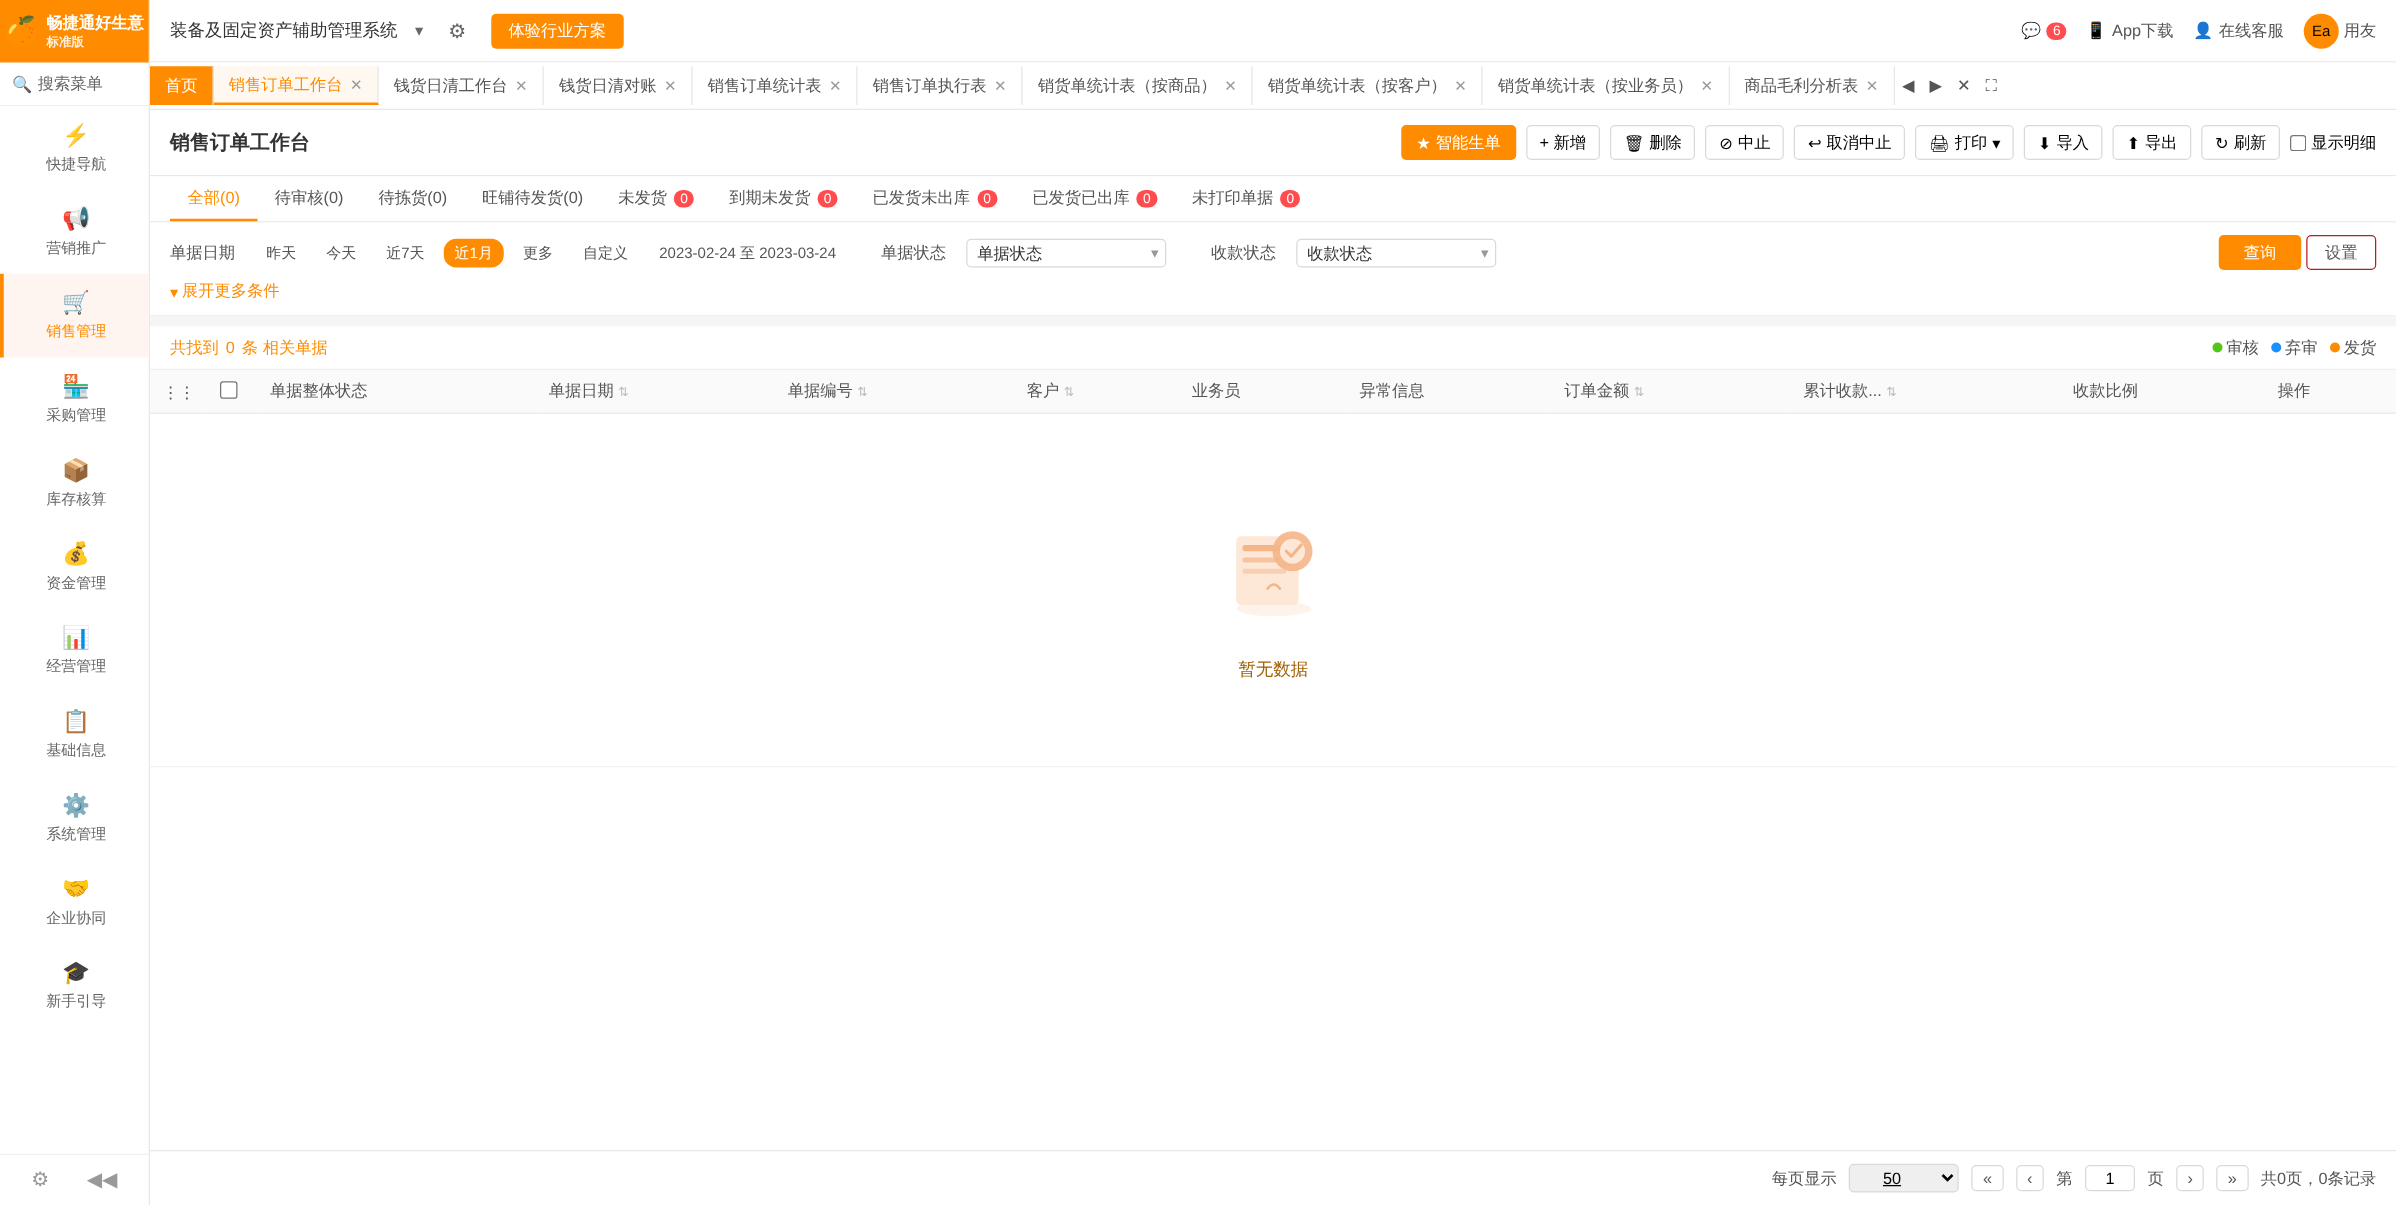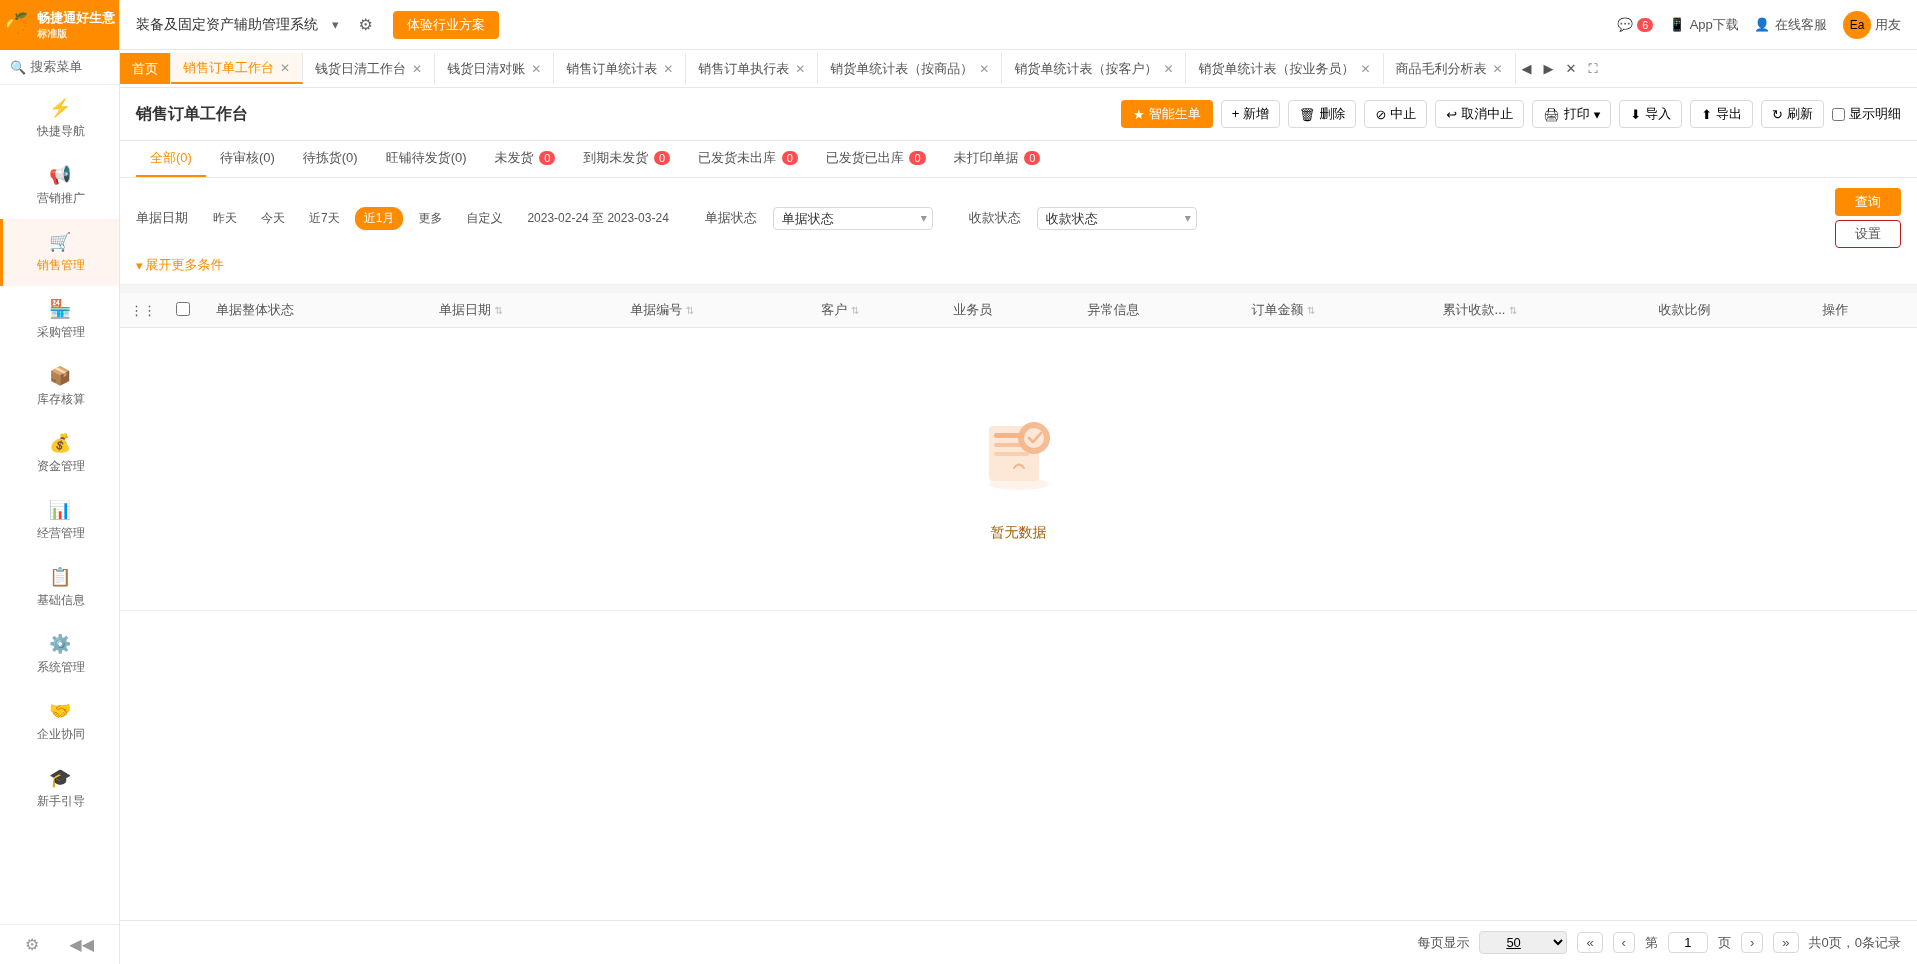--- a/index.html
+++ b/index.html
@@ -350,34 +350,56 @@
           </select>
         </div>
 
         <span class="filter-label" style="margin-left:20px;">收款状态</span>
         <div class="filter-select-wrap">
           <select class="filter-select">
             <option>收款状态</option>
           </select>
         </div>
 
-        <div style="margin-left:auto;display:flex;flex-direction:column;gap:4px;">
+        <div style="margin-left:auto;display:flex;flex-direction:row;gap:4px;">
           <button class="btn-query">查询</button>
           <button class="btn-set">设置</button>
         </div>
       </div>
       <div class="filter-row">
         <span class="expand-more">
           <span>▾</span>
           <span>展开更多条件</span>
         </span>
       </div>
     </div>
 
     <div class="table-area">
+      <div class="table-meta">
+        <div class="table-meta-left">
+          <span>共找到</span>
+          <span style="color:#ff8c00;margin:0 2px;">0</span>
+          <span>条</span>
+          <span>相关单据</span>
+        </div>
+        <div class="table-meta-right">
+          <div class="meta-action">
+            <span class="dot dot-green"></span>
+            <span>审核</span>
+          </div>
+          <div class="meta-action">
+            <span class="dot dot-blue"></span>
+            <span>弃审</span>
+          </div>
+          <div class="meta-action">
+            <span class="dot dot-orange"></span>
+            <span>发货</span>
+          </div>
+        </div>
+      </div>
 
       <div class="table-scroll-wrap">
         <table class="data-table">
           <thead>
             <tr>
               <th class="col-drag">
                 <span>⋮⋮</span>
               </th>
               <th class="col-checkbox">
                 <input type="checkbox" class="checkbox-el" style="">

